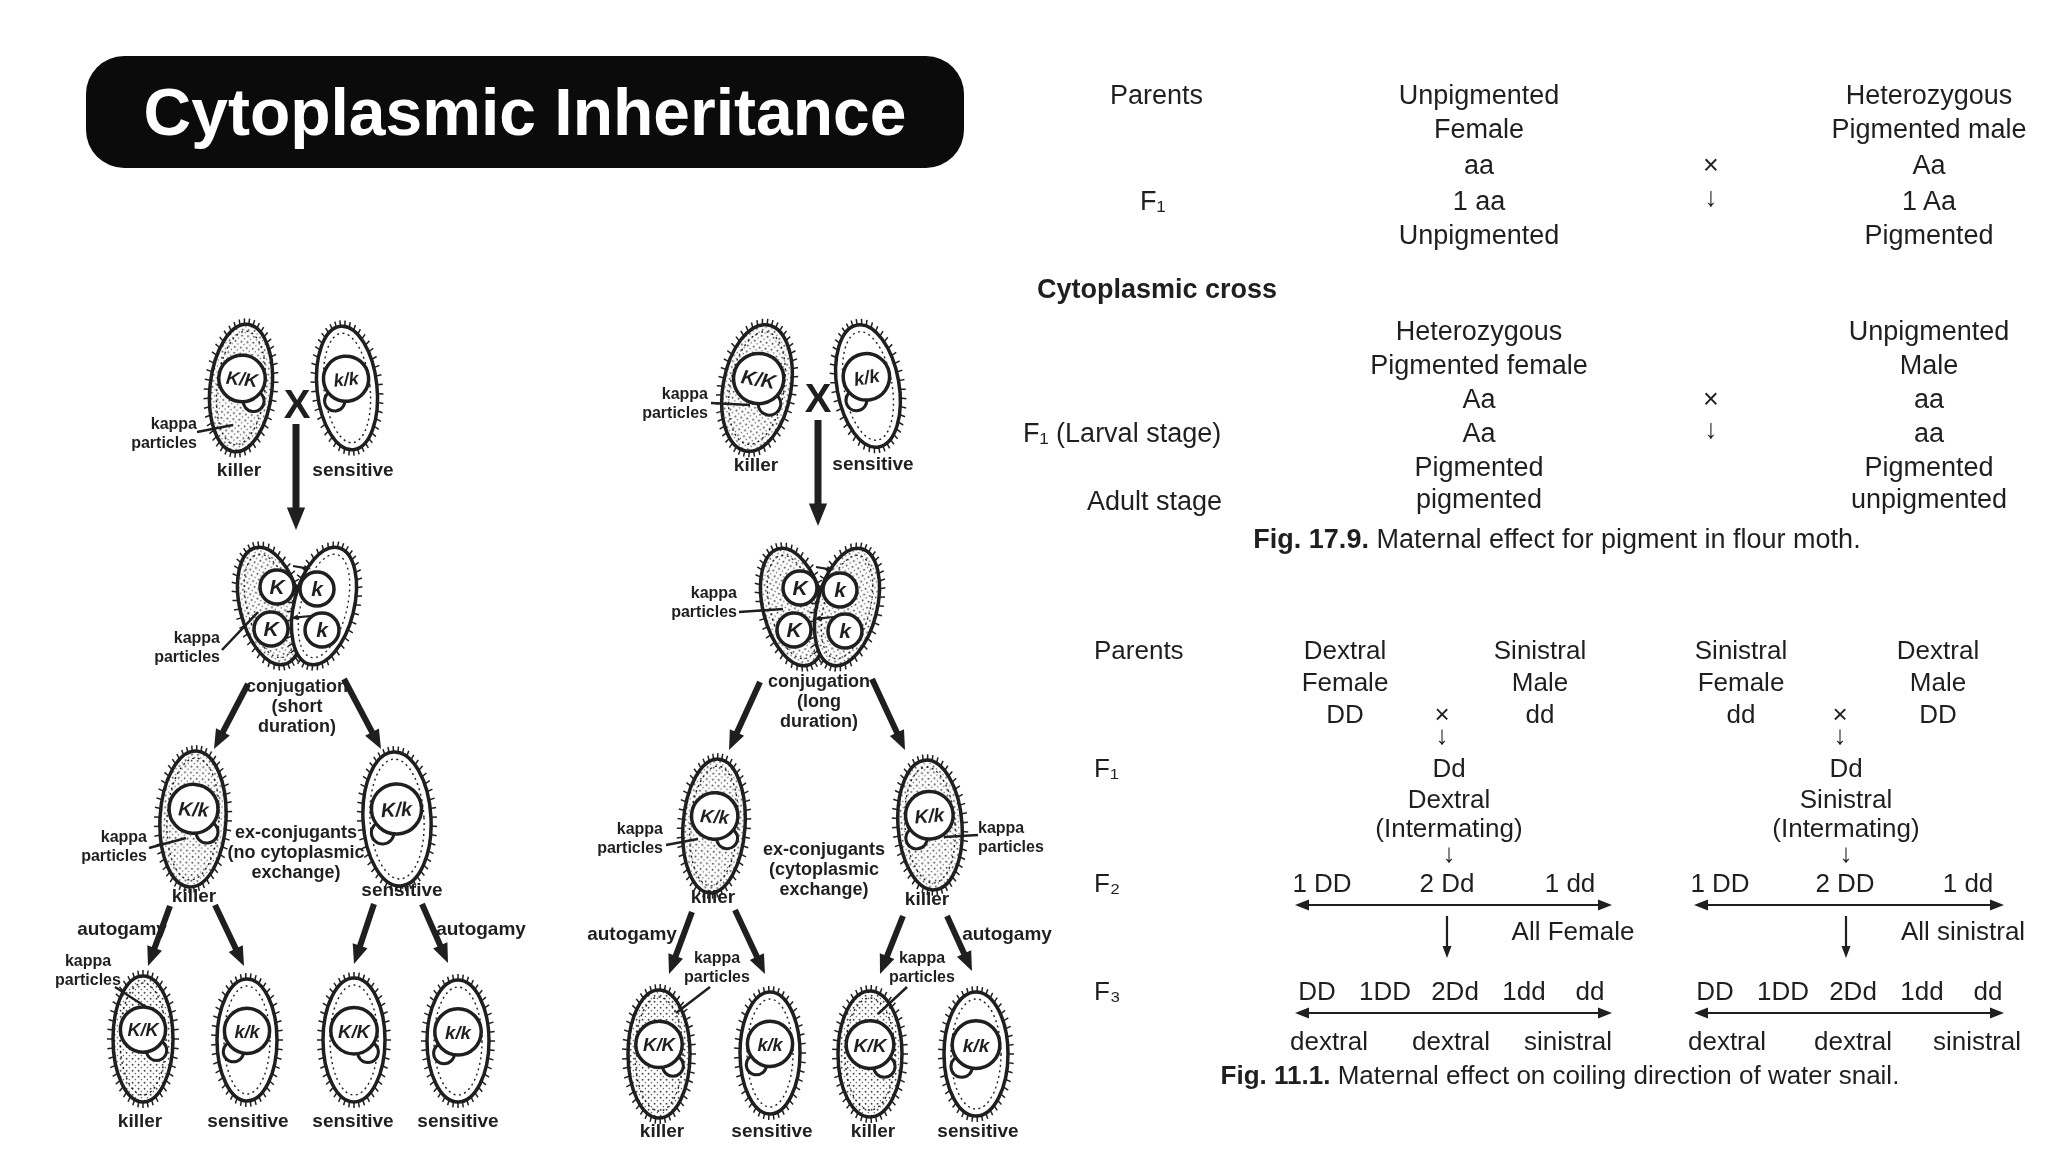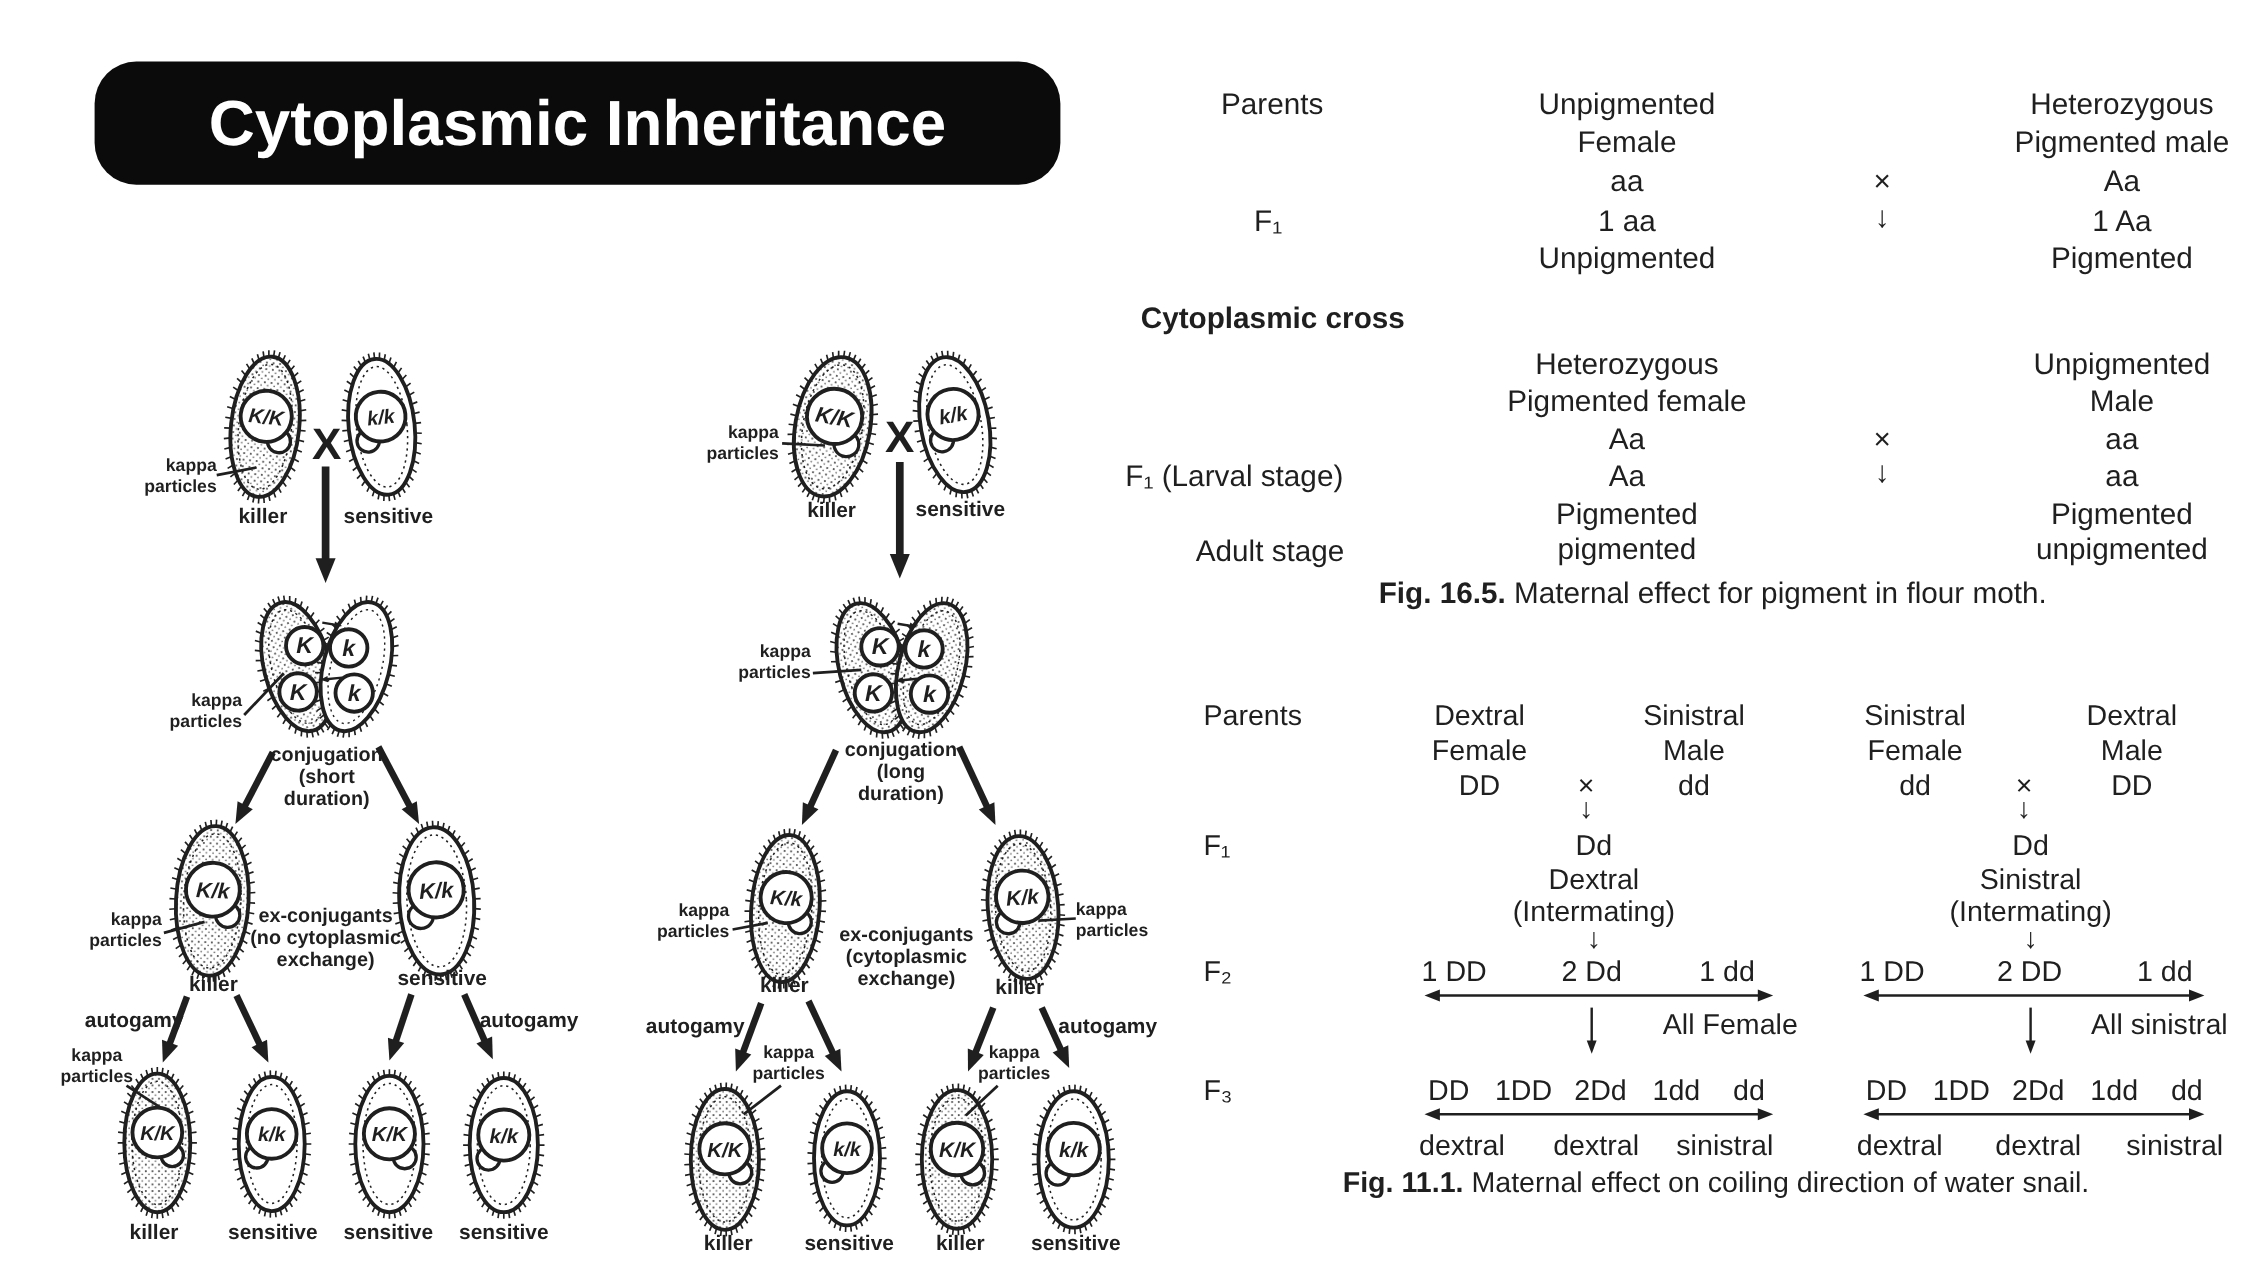--- a/index.html
+++ b/index.html
@@ -4,21 +4,21 @@
 <style>
   html,body{margin:0;padding:0;}
   body{
     width:2048px;height:1152px;position:relative;overflow:hidden;
     background:#ffffff;font-family:"Liberation Sans",sans-serif;color:#1f1f1f;
   }
   #banner{
     position:absolute;left:86px;top:56px;width:878px;height:112px;
     background:#0b0b0b;border-radius:38px;display:flex;align-items:center;justify-content:center;
   }
-  #banner span{color:#ffffff;font-size:58px;font-weight:800;white-space:nowrap;}
+  #banner span{color:#ffffff;font-size:66px;font-weight:800;white-space:nowrap;}
   #diagram-svg{position:absolute;left:0;top:0;pointer-events:none;}
   svg text{font-family:"Liberation Sans",sans-serif;fill:#1f1f1f;}
   .t{position:absolute;white-space:nowrap;color:#1f1f1f;}
   .c{transform:translateX(-50%);text-align:center;}
   .r{transform:translateX(-100%);text-align:right;}
   .m{font-size:27px;line-height:34px;}
   .s{font-size:26px;line-height:31px;}
   .bold{font-weight:700;}
   .kl{font-size:16px;font-weight:700;line-height:19px;white-space:pre-line;}
   .cn{font-size:19px;font-weight:700;}
@@ -1232,21 +1232,21 @@
   <span class="t m c" style="left:1711px;top:382px">×</span>
   <span class="t m" style="left:1023px;top:416px">F₁ (Larval stage)</span>
   <span class="t m c" style="left:1479px;top:416px">Aa</span>
   <span class="t m c" style="left:1711px;top:412px">↓</span>
   <span class="t m c" style="left:1929px;top:416px">aa</span>
   <span class="t m c" style="left:1479px;top:450px">Pigmented</span>
   <span class="t m c" style="left:1929px;top:450px">Pigmented</span>
   <span class="t m" style="left:1087px;top:484px">Adult stage</span>
   <span class="t m c" style="left:1479px;top:482px">pigmented</span>
   <span class="t m c" style="left:1929px;top:482px">unpigmented</span>
-  <span class="t m c cap" style="left:1557px;top:522px"><b>Fig. 16.5.</b><span> Maternal effect for pigment in flour moth.</span></span>
+  <span class="t m c cap" style="left:1557px;top:522px"><b>Fig. 17.9.</b><span> Maternal effect for pigment in flour moth.</span></span>
 </div>
 
 <div>
   <span class="t s" style="left:1094px;top:635px">Parents</span>
   <span class="t s" style="left:1094px;top:753px">F₁</span>
   <span class="t s" style="left:1094px;top:868px">F₂</span>
   <span class="t s" style="left:1094px;top:976px">F₃</span>
 
   <span class="t s c" style="left:1345px;top:635px">Dextral</span>
   <span class="t s c" style="left:1345px;top:667px">Female</span>

